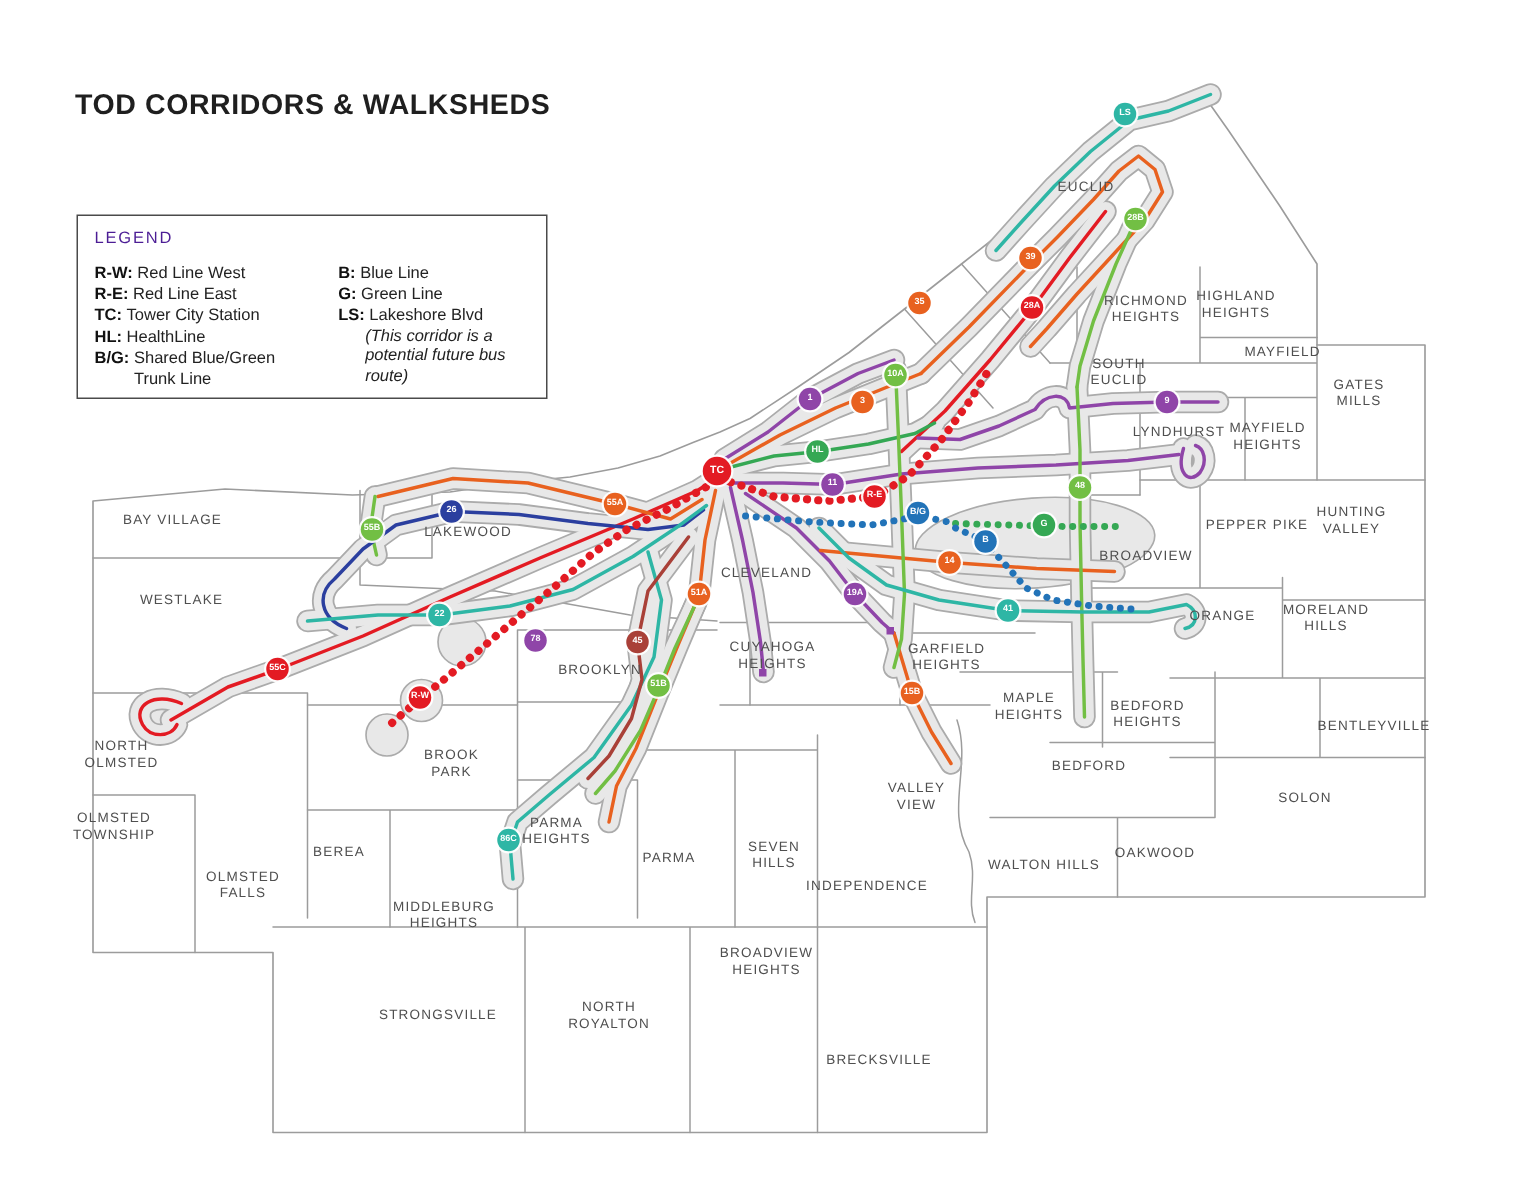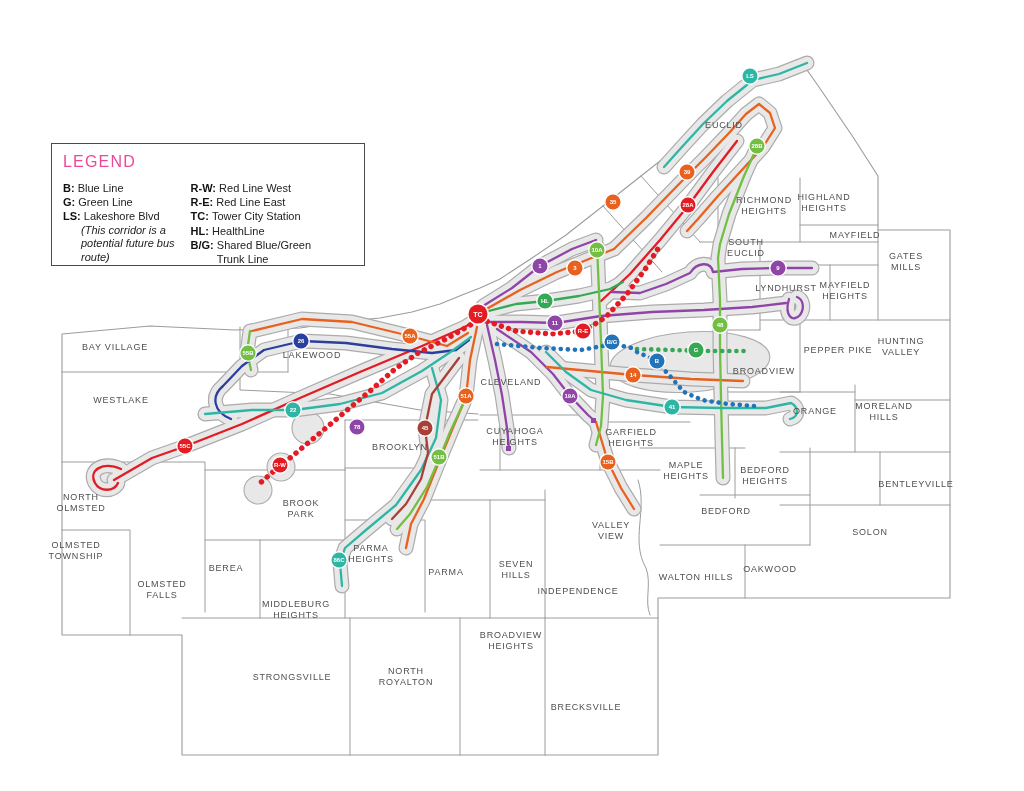--- a/index.html
+++ b/index.html
@@ -21,21 +21,21 @@
   .dot{fill:none;stroke-width:5.4;stroke-linecap:round;stroke-linejoin:round;stroke-dasharray:0.1 7.4;}
   .dot.sm{stroke-width:4.6;stroke-dasharray:0.1 7;}
   .red{stroke:var(--c-red);} .darkred{stroke:var(--c-darkred);} .orange{stroke:var(--c-orange);}
   .lgreen{stroke:var(--c-lgreen);} .green{stroke:var(--c-green);} .teal{stroke:var(--c-teal);}
   .navy{stroke:var(--c-navy);} .blue{stroke:var(--c-blue);} .purple{stroke:var(--c-purple);}
   .sq{fill:var(--c-purple);}
   #page-title{position:absolute;left:50px;top:60px;font-size:19px;font-weight:bold;
     letter-spacing:.4px;color:var(--c-title);}
   #legend{position:absolute;left:51px;top:143px;width:314px;height:123px;border:1px solid #4a4a4a;
     background:#fff;box-sizing:border-box;padding:9px 11px;}
-  #legend .lg-head{font-size:16px;color:#ec4899;letter-spacing:1.2px;margin-bottom:10px;}
+  #legend .lg-head{font-size:11px;color:#4c1d95;letter-spacing:1.2px;margin-bottom:10px;}
   #legend .cols{display:flex;}
   #legend .col{font-size:11px;line-height:14.2px;color:#222;}
   #legend .col.l{width:163px;}
   #legend .col.r{width:128px;}
   #legend b{font-weight:bold;color:#111;}
   #legend .lbl{white-space:pre-line;display:inline-block;vertical-align:top;}
   #legend .note{font-style:italic;margin-left:18px;width:108px;line-height:13.5px;}
   .city-label{position:absolute;transform:translate(-50%,-50%);font-size:9px;line-height:11px;
     color:var(--c-label);letter-spacing:.09em;white-space:pre-line;text-align:center;pointer-events:none;}
   .badge{position:absolute;transform:translate(-50%,-50%);width:15px;height:15px;border-radius:50%;
@@ -199,37 +199,38 @@
       <use href="#p-rw" class="dot red"></use>
       <use href="#p-re" class="dot red"></use>
       <use href="#p-bg" class="dot sm blue"></use>
       <use href="#p-gd" class="dot sm green"></use>
       <use href="#p-bd" class="dot sm blue"></use>
       <rect class="sq" x="591" y="418" width="5" height="5"></rect>
       <rect class="sq" x="506" y="446" width="5" height="5"></rect>
     </g>
   </svg>
 
+  <div id="page-title">TOD CORRIDORS &amp; WALKSHEDS</div>
 
   <div id="legend">
     <div class="lg-head">LEGEND</div>
     <div class="cols">
-      <div class="col r">
-        <div><b>B:</b> <span class="lbl">Blue Line</span></div>
-        <div><b>G:</b> <span class="lbl">Green Line</span></div>
-        <div><b>LS:</b> <span class="lbl">Lakeshore Blvd</span></div>
-        <div class="note">(This corridor is a potential future bus route)</div>
-      </div>
       <div class="col l">
         <div><b>R-W:</b> <span class="lbl">Red Line West</span></div>
         <div><b>R-E:</b> <span class="lbl">Red Line East</span></div>
         <div><b>TC:</b> <span class="lbl">Tower City Station</span></div>
         <div><b>HL:</b> <span class="lbl">HealthLine</span></div>
         <div><b>B/G:</b> <span class="lbl">Shared Blue/Green
 Trunk Line</span></div>
+      </div>
+      <div class="col r">
+        <div><b>B:</b> <span class="lbl">Blue Line</span></div>
+        <div><b>G:</b> <span class="lbl">Green Line</span></div>
+        <div><b>LS:</b> <span class="lbl">Lakeshore Blvd</span></div>
+        <div class="note">(This corridor is a potential future bus route)</div>
       </div>
     </div>
   </div>
 
   <div id="city-labels">
       <div class="city-label" style="left: 115px; top: 347px;">BAY VILLAGE</div>
       <div class="city-label" style="left: 121px; top: 400px;">WESTLAKE</div>
       <div class="city-label" style="left: 81px; top: 503px;">NORTH
 OLMSTED</div>
       <div class="city-label" style="left: 76px; top: 551px;">OLMSTED

